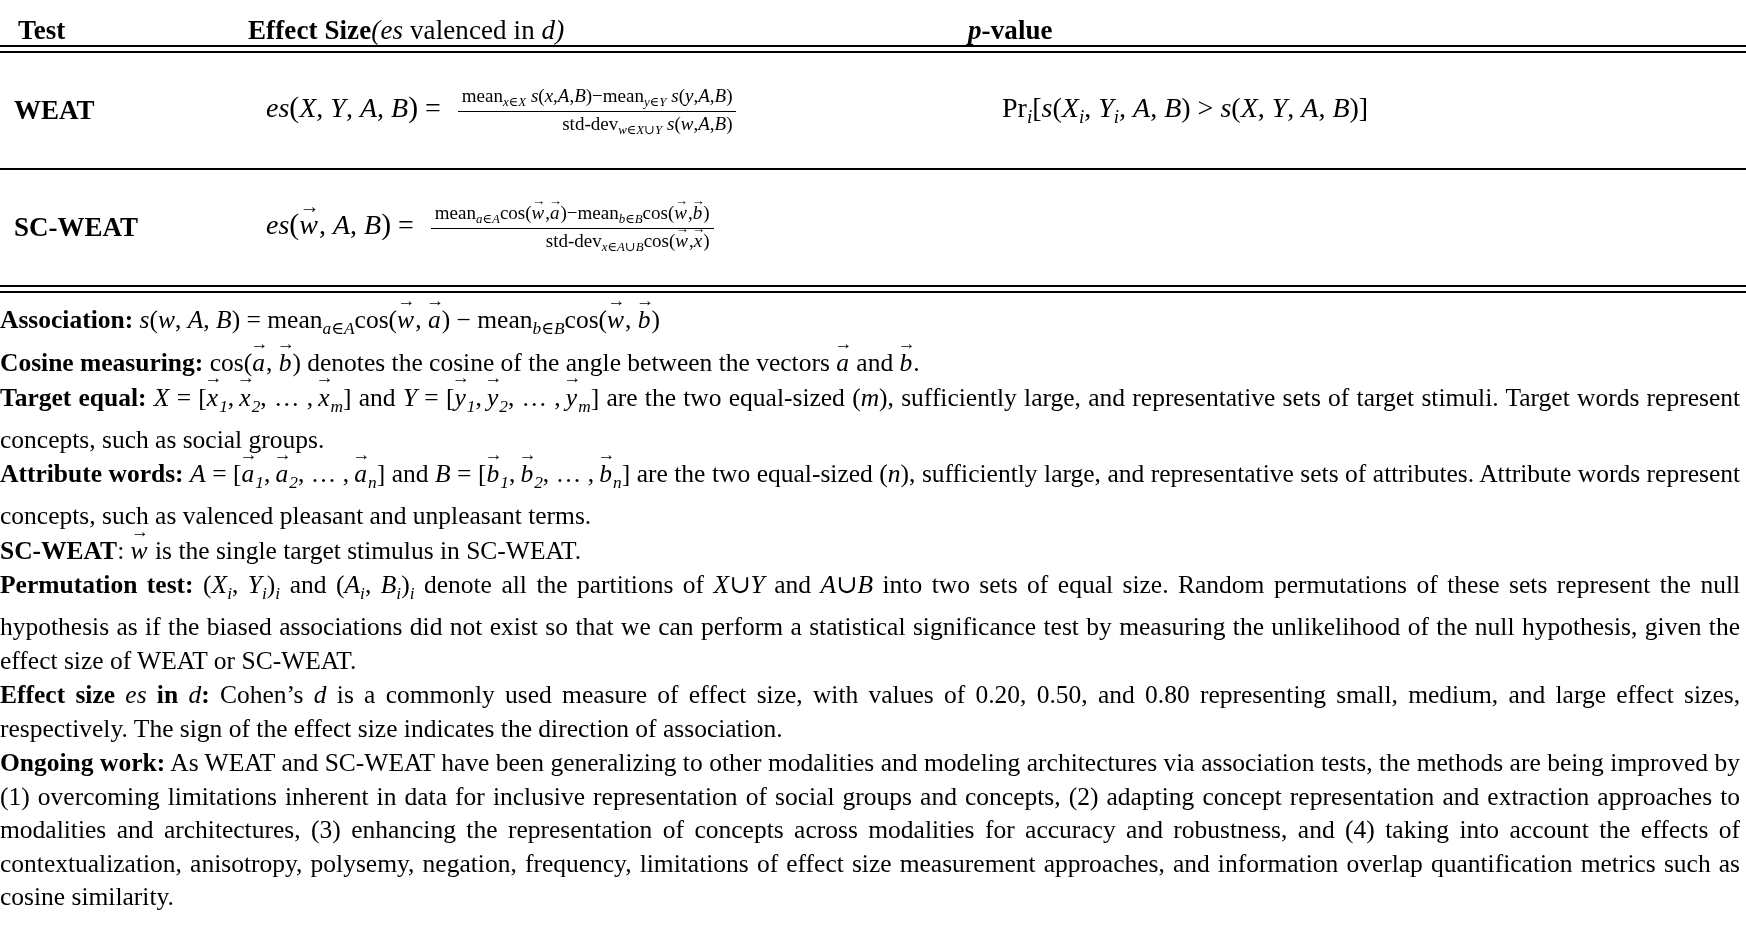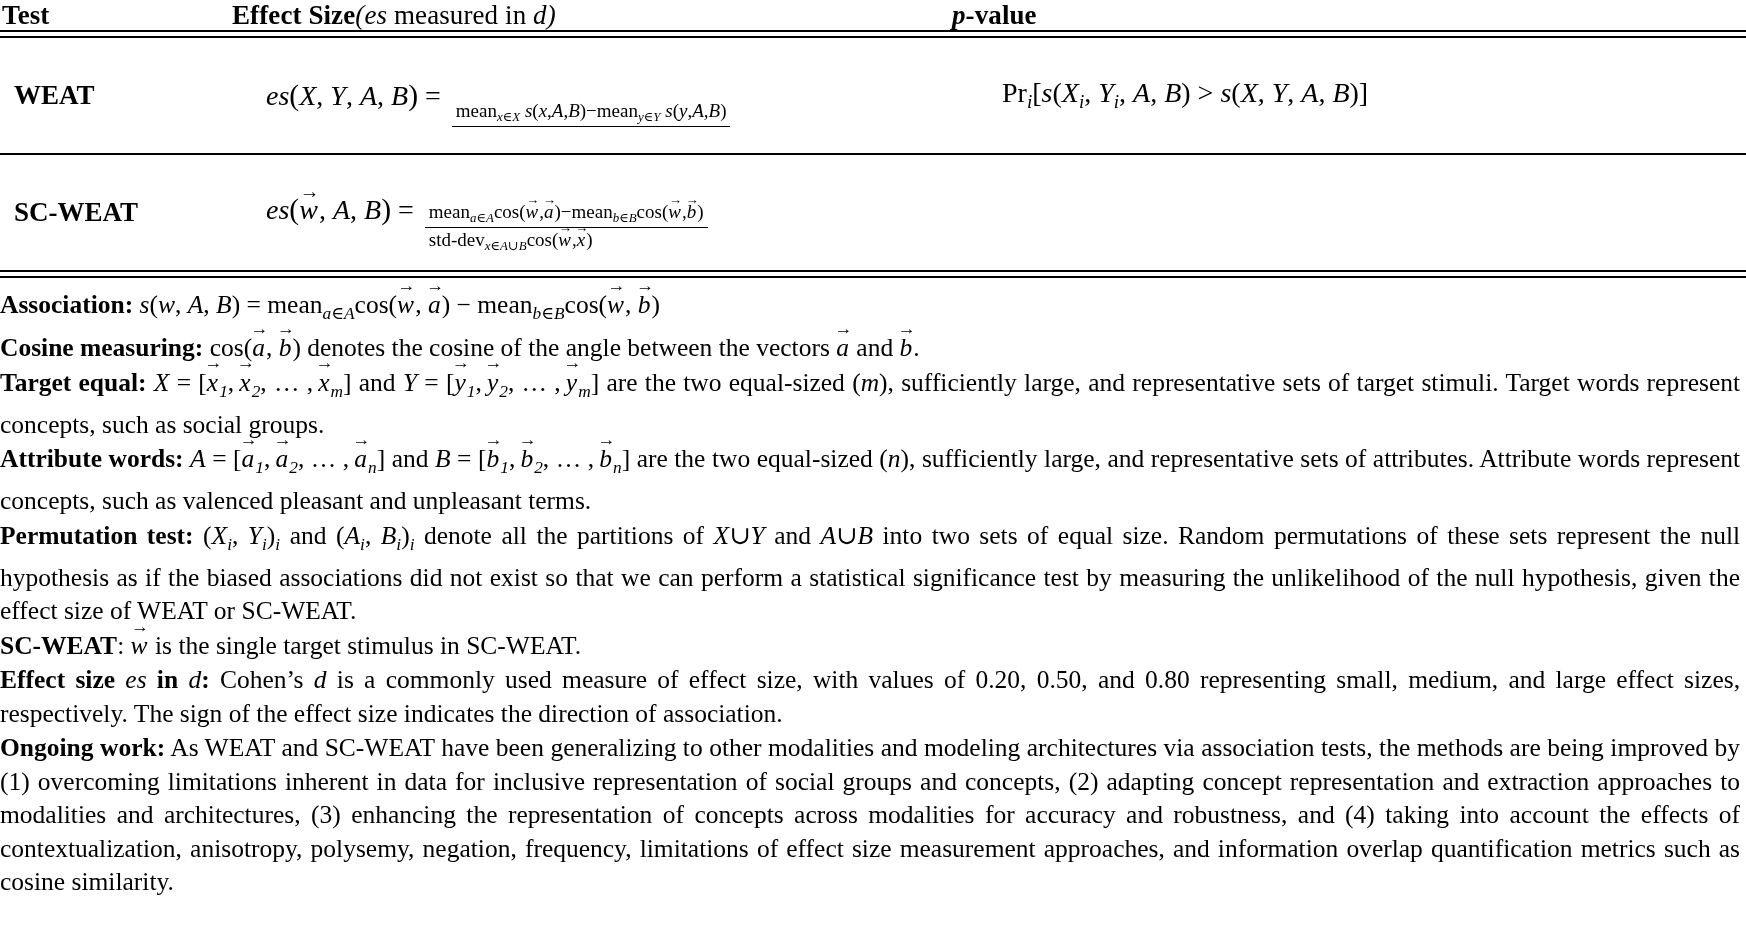--- a/index.html
+++ b/index.html
@@ -29,22 +29,23 @@
   .rule-double {
     border-top: 2px solid #000;
     border-bottom: 2px solid #000;
     height: 4px;
     font-size: 0;
     line-height: 0;
   }
   
   .hdr {
     display: flex;
-    height: 30px;
-    padding: 0 2px;
+    align-items: flex-end;
+    height: 45px;
+    padding: 0 18px;
     box-sizing: border-box;
   }
   .col-test    { width: 230px; flex: 0 0 230px; }
   .col-es      { width: 720px; flex: 0 0 720px; }
   .col-p       { flex: 1 1 auto; }
   .hdr-label {
     font-weight: bold;
     font-size: 27px;
     line-height: 30px;
     letter-spacing: .1px;
@@ -75,26 +76,26 @@
     font-size: 28px;
     white-space: nowrap;
     padding-left: 8px;
   }
   
   .mvar { font-style: italic; font-family: "Liberation Serif", serif; }
   .mrm  { font-style: normal; }
   .frac {
     display: inline-block;
     vertical-align: middle;
-    text-align: left;
+    text-align: right;
     font-size: 19px;
     line-height: 1.12;
-    margin: 0 4px;
+    margin: 0 10px;
     position: relative;
-    top: 15px;
+    top: 1px;
   }
   .frac .num {
     display: block;
     padding: 0 4px 1px 4px;
     border-bottom: 1.6px solid #000;
     white-space: nowrap;
   }
   .frac .den {
     display: block;
     padding: 1px 4px 0 4px;
@@ -138,35 +139,36 @@
 </head>
 <body>
 
 <div class="table-wrap">
 
   <div class="hdr">
     <div class="col-test hdr-label">
       <span>Test</span>
     </div>
     <div class="col-es hdr-label">
-      <span>Effect Size</span><span class="mi">(</span><span class="mi">es</span><span style="font-weight:normal"> measured in </span><span class="mi">d</span><span class="mi">)</span>
+      <span>Effect Size</span><span class="mi">(</span><span class="mi">es</span><span style="font-weight:normal"> valenced in </span><span class="mi">d</span><span class="mi">)</span>
     </div>
     <div class="col-p hdr-label">
       <span class="it">p</span><span>-value</span>
     </div>
   </div>
 
   <div class="rule-double"></div>
 
   <div class="row">
     <div class="col-test row-name">WEAT</div>
 
     <div class="col-es formula">
       <span class="mvar">es</span><span class="big-paren">(</span><span class="mvar">X</span>,&nbsp;<span class="mvar">Y</span>,&nbsp;<span class="mvar">A</span>,&nbsp;<span class="mvar">B</span><span class="big-paren">)</span>&nbsp;=&nbsp;<span class="frac">
         <span class="num"><span class="mrm">mean</span><sub><span>x</span><span class="rmn">∈</span><span>X</span></sub>&nbsp;<span class="mvar">s</span>(<span class="mvar">x</span>,<span class="mvar">A</span>,<span class="mvar">B</span>)−<span class="mrm">mean</span><sub><span>y</span><span class="rmn">∈</span><span>Y</span></sub>&nbsp;<span class="mvar">s</span>(<span class="mvar">y</span>,<span class="mvar">A</span>,<span class="mvar">B</span>)</span>
+        <span class="den"><span class="mrm">std-dev</span><sub><span>w</span><span class="rmn">∈</span><span>X</span><span class="rmn">∪</span><span>Y</span></sub>&nbsp;<span class="mvar">s</span>(<span class="mvar">w</span>,<span class="mvar">A</span>,<span class="mvar">B</span>)</span>
       </span>
     </div>
 
     <div class="col-p formula-p">
       <span class="mrm">Pr</span><sub>i</sub>[<span class="mvar">s</span>(<span class="mvar">X</span><sub>i</sub>,&nbsp;<span class="mvar">Y</span><sub>i</sub>,&nbsp;<span class="mvar">A</span>,&nbsp;<span class="mvar">B</span>)&nbsp;&gt;&nbsp;<span class="mvar">s</span>(<span class="mvar">X</span>,&nbsp;<span class="mvar">Y</span>,&nbsp;<span class="mvar">A</span>,&nbsp;<span class="mvar">B</span>)]
     </div>
   </div>
 
   <div class="rule-thin"></div>
 
@@ -210,35 +212,35 @@
 
     <p class="note">
       <b>Attribute words:</b>
       <span class="nowrapmath"><span class="mvar">A</span> = [<span class="vec">a</span><sub>1</sub>, <span class="vec">a</span><sub>2</sub>, … , <span class="vec">a</span><sub>n</sub>]</span>
       <span>and</span>
       <span class="nowrapmath"><span class="mvar">B</span> = [<span class="vec">b</span><sub>1</sub>, <span class="vec">b</span><sub>2</sub>, … , <span class="vec">b</span><sub>n</sub>]</span>
       <span>are the two equal-sized (<span class="mvar">n</span>), sufficiently large, and representative sets of attributes. Attribute words represent concepts, such as valenced pleasant and unpleasant terms.</span>
     </p>
 
     <p class="note">
+      <b>SC-WEAT</b><span>:</span>
+      <span class="vec">w</span>
+      <span>is the single target stimulus in SC-WEAT.</span>
+    </p>
+
+    <p class="note">
       <b>Permutation test:</b>
       <span class="nowrapmath">(<span class="mvar">X</span><sub>i</sub>,&nbsp;<span class="mvar">Y</span><sub>i</sub>)<sub>i</sub></span>
       <span>and</span>
       <span class="nowrapmath">(<span class="mvar">A</span><sub>i</sub>,&nbsp;<span class="mvar">B</span><sub>i</sub>)<sub>i</sub></span>
       <span>denote all the partitions of</span>
       <span class="nowrapmath"><span class="mvar">X</span>∪<span class="mvar">Y</span></span>
       <span>and</span>
       <span class="nowrapmath"><span class="mvar">A</span>∪<span class="mvar">B</span></span>
       <span>into two sets of equal size. Random permutations of these sets represent the null hypothesis as if the biased associations did not exist so that we can perform a statistical significance test by measuring the unlikelihood of the null hypothesis, given the effect size of WEAT or SC-WEAT.</span>
-    </p>
-
-    <p class="note">
-      <b>SC-WEAT</b><span>:</span>
-      <span class="vec">w</span>
-      <span>is the single target stimulus in SC-WEAT.</span>
     </p>
 
     <p class="note">
       <b>Effect size</b>
       <span class="mvar">es</span>
       <b>in</b>
       <span class="mvar">d</span><b>:</b>
       <span>Cohen’s <span class="mvar">d</span> is a commonly used measure of effect size, with values of 0.20, 0.50, and 0.80 representing small, medium, and large effect sizes, respectively. The sign of the effect size indicates the direction of association.</span>
     </p>
 

